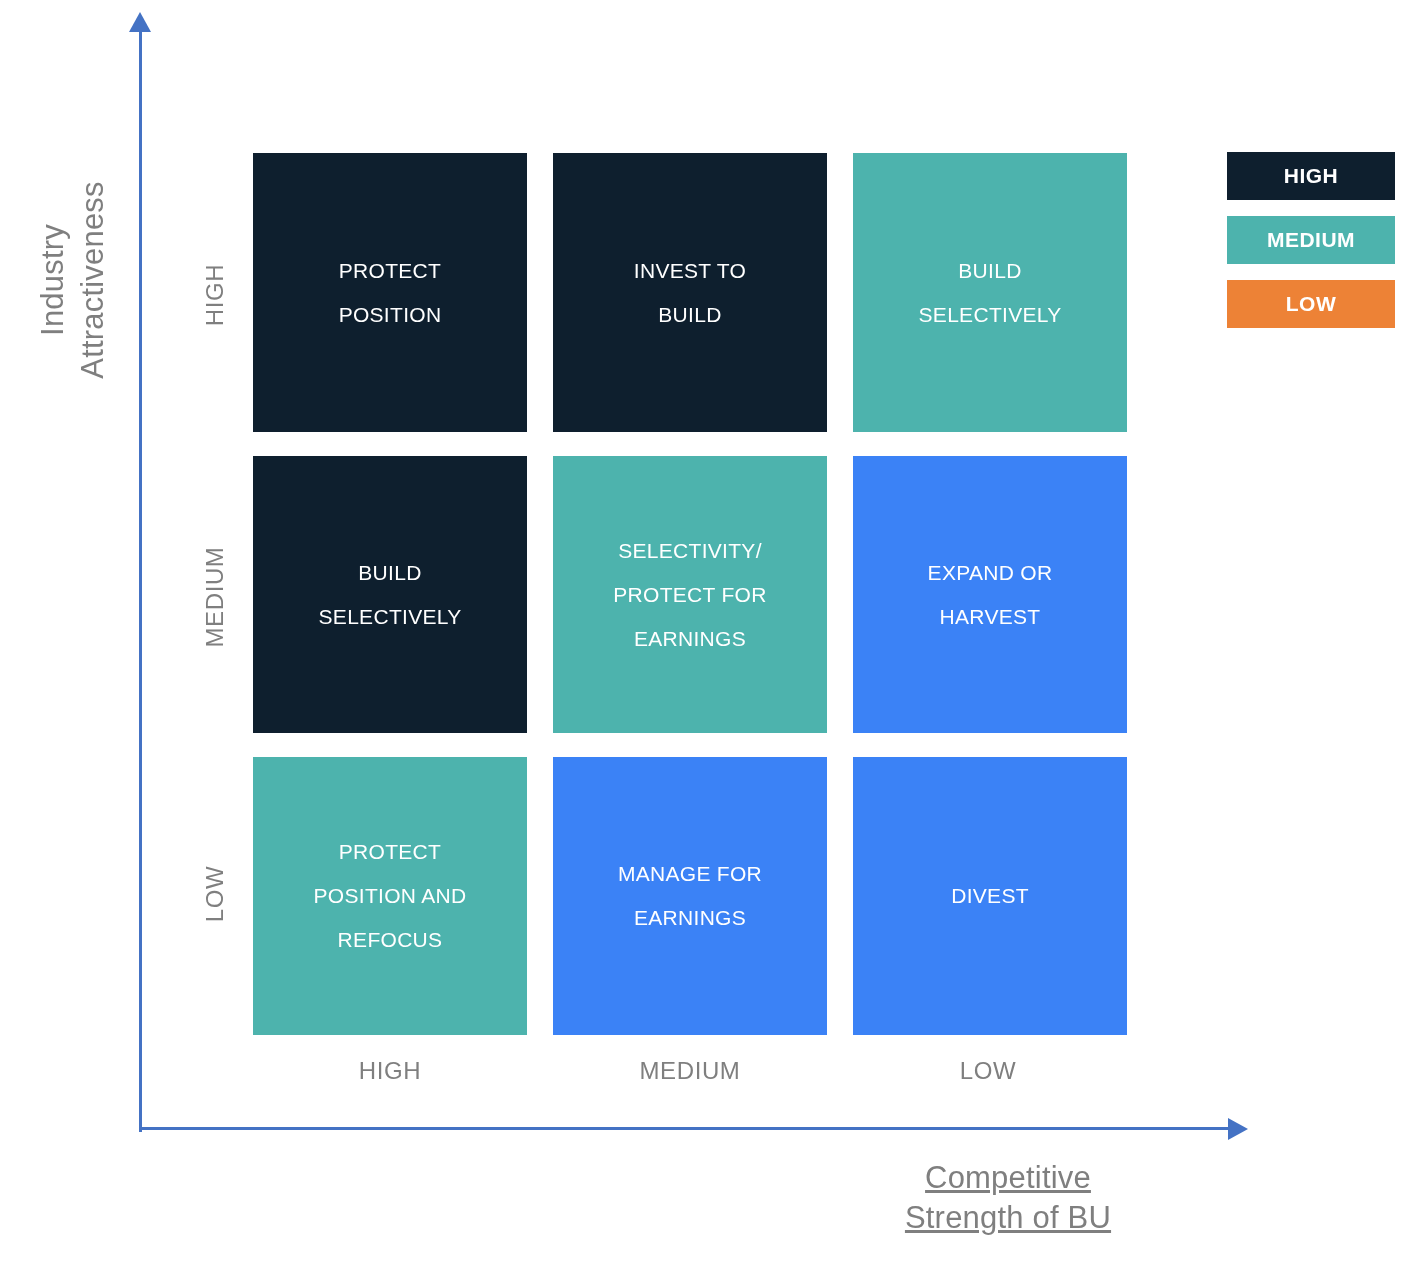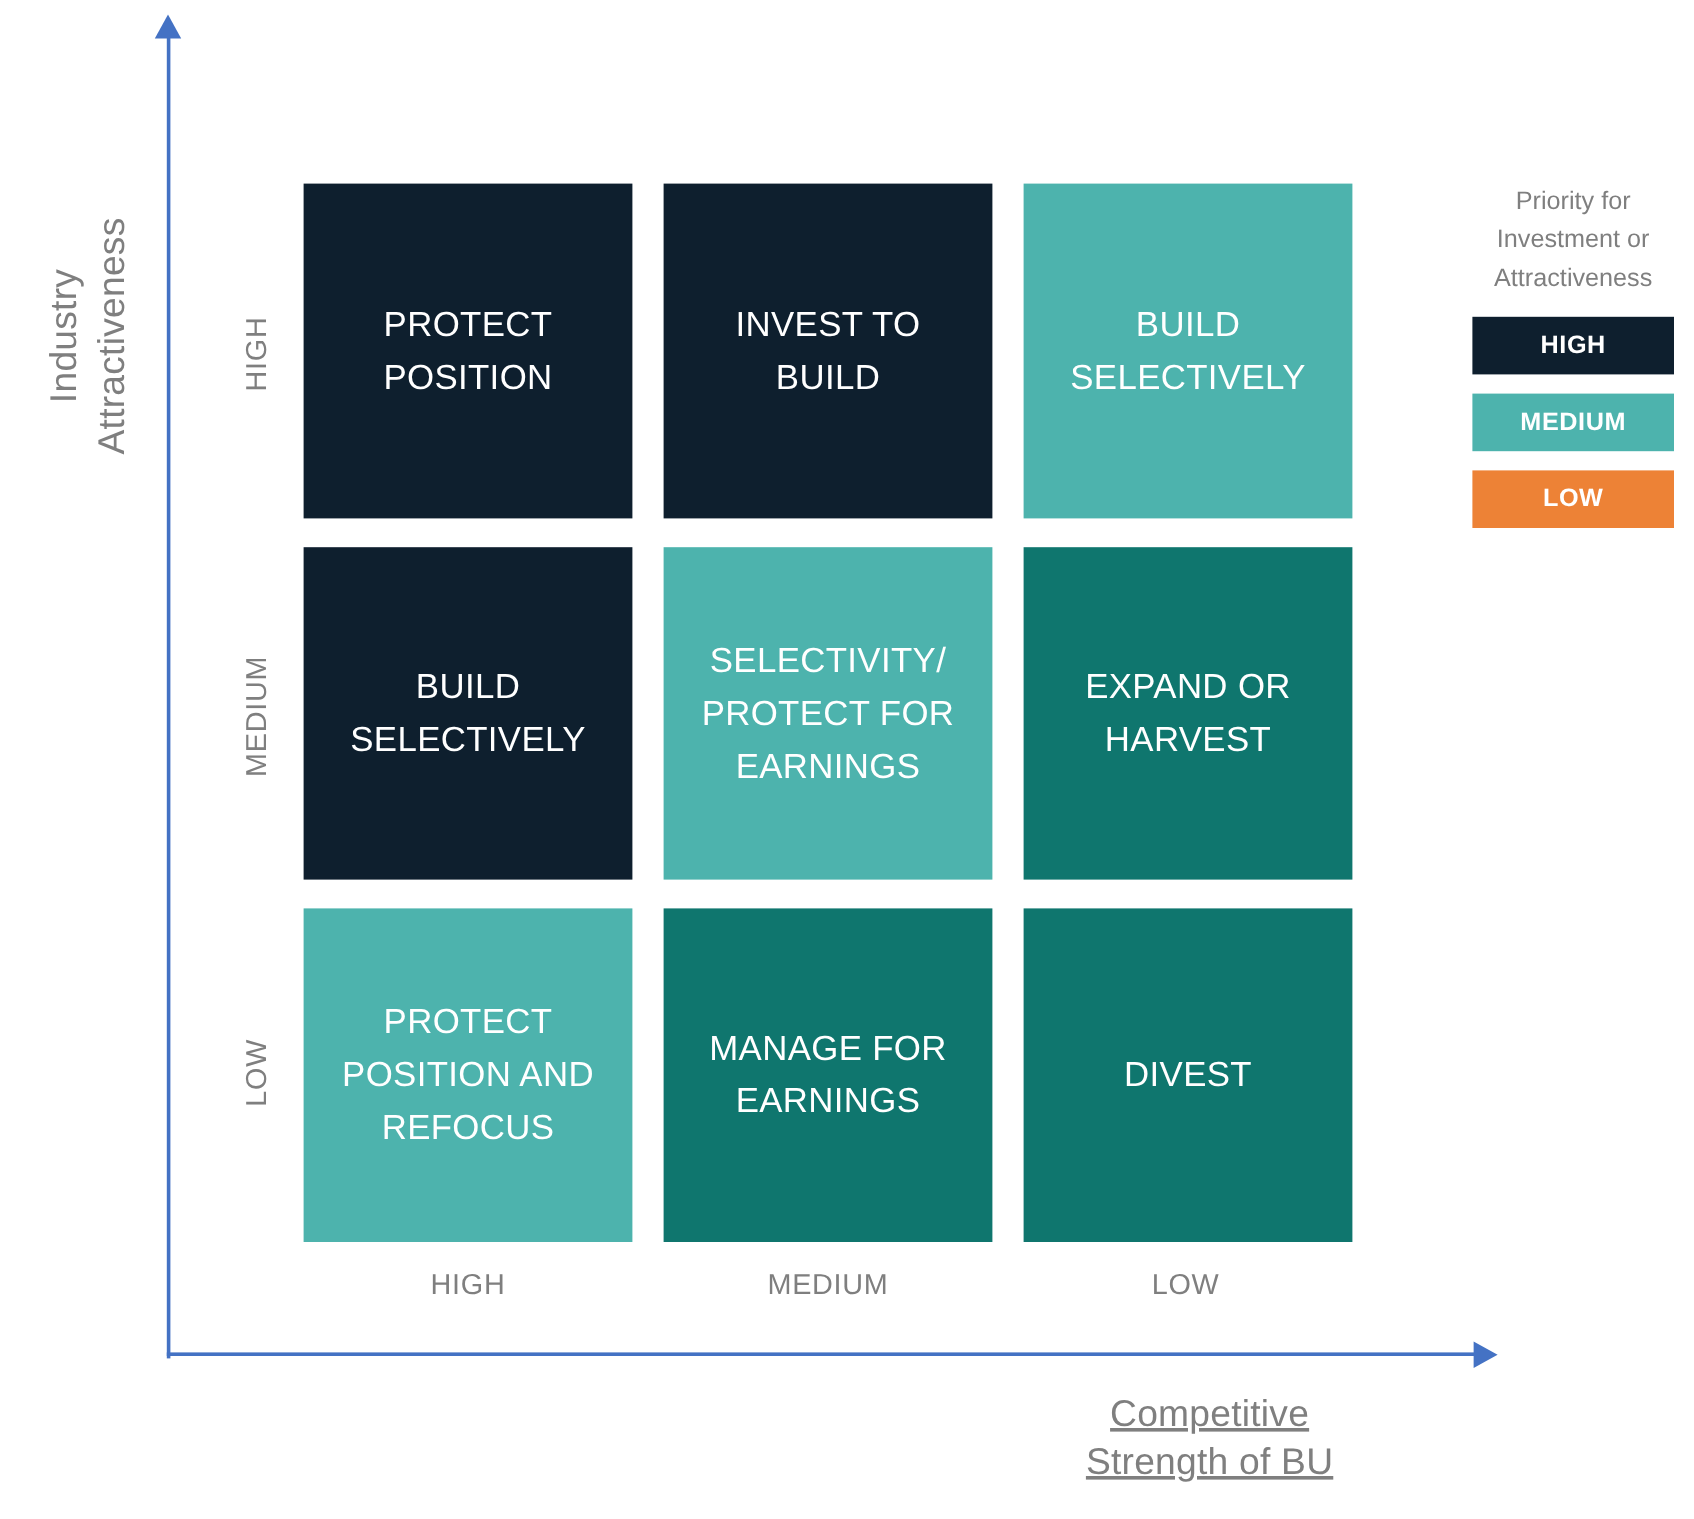--- a/index.html
+++ b/index.html
@@ -118,30 +118,30 @@
     grid-template-rows: 279px 277px 278px;
     column-gap: 26px;
     row-gap: 24px;
   }
   .matrix-cell {
     display: flex;
     align-items: center;
     justify-content: center;
     text-align: center;
     color: #ffffff;
-    font-size: 29px;
+    font-size: 21px;
     line-height: 44px;
     letter-spacing: 0.3px;
     white-space: pre-line;
     padding: 0 6px;
     box-sizing: border-box;
   }
   .p-high   { background: #0e1f2e; }
   .p-medium { background: #4db3ad; }
-  .p-low    { background: #0f766e; }
+  .p-low    { background: #3b82f6; }
 
   
   #legend {
     position: absolute;
     left: 1227px;
     top: 152px;
     width: 168px;
   }
   #legend-title {
     color: #7f7f7f;
@@ -203,19 +203,16 @@
 HARVEST</div>
   <div class="matrix-cell p-medium">PROTECT
 POSITION AND
 REFOCUS</div>
   <div class="matrix-cell p-low">MANAGE FOR
 EARNINGS</div>
   <div class="matrix-cell p-low">DIVEST</div>
 </div>
 
 <div id="legend">
-  <div id="legend-title">Priority for
-Investment or
-Attractiveness</div>
   <div class="legend-swatch" style="background: rgb(14, 31, 46);">HIGH</div>
   <div class="legend-swatch" style="background: rgb(77, 179, 173);">MEDIUM</div>
   <div class="legend-swatch" style="background: rgb(237, 130, 54);">LOW</div>
 </div>
 
 </body></html>

